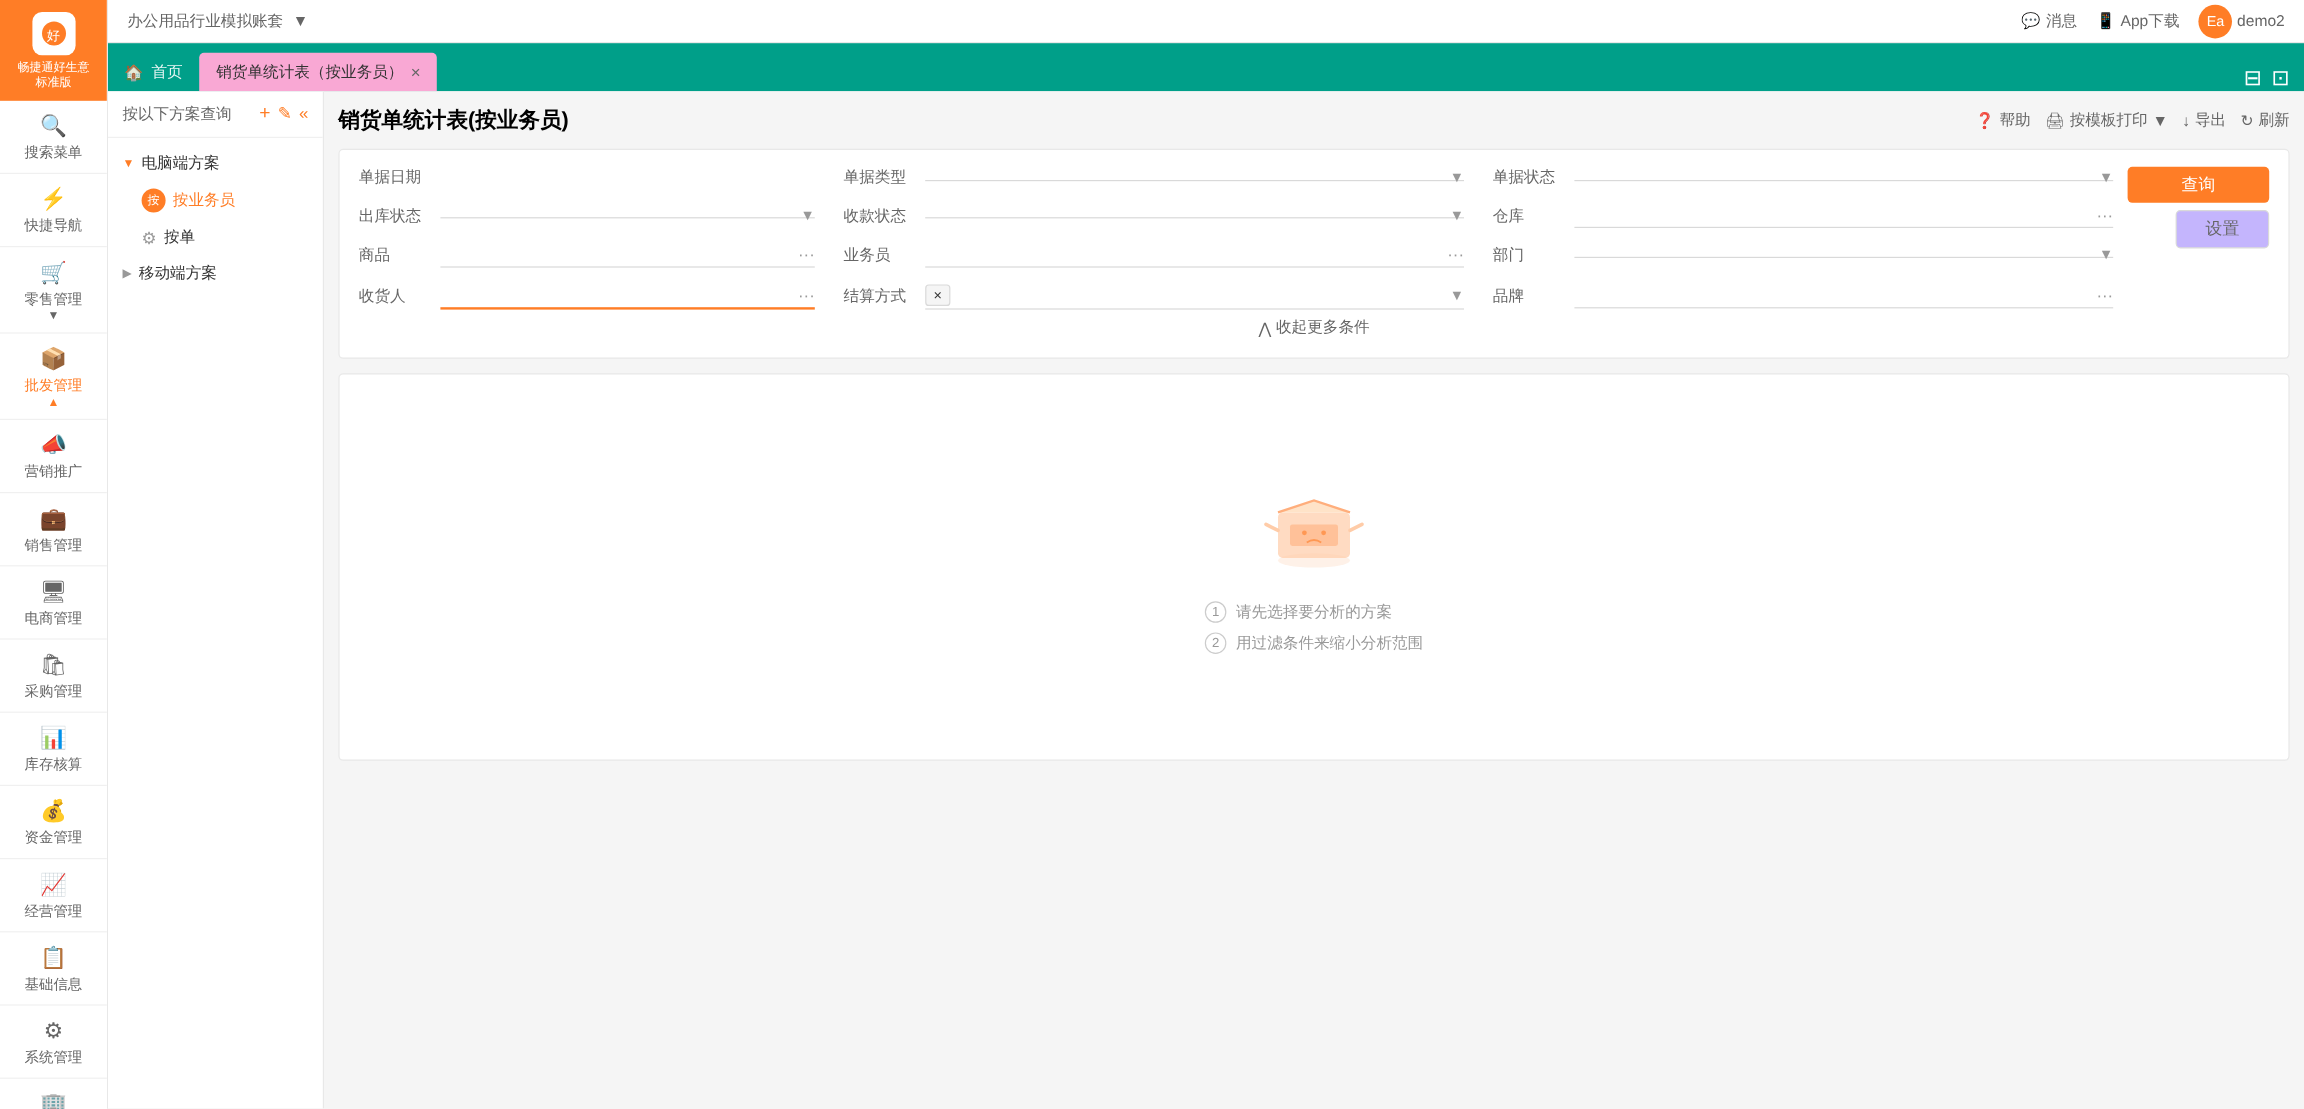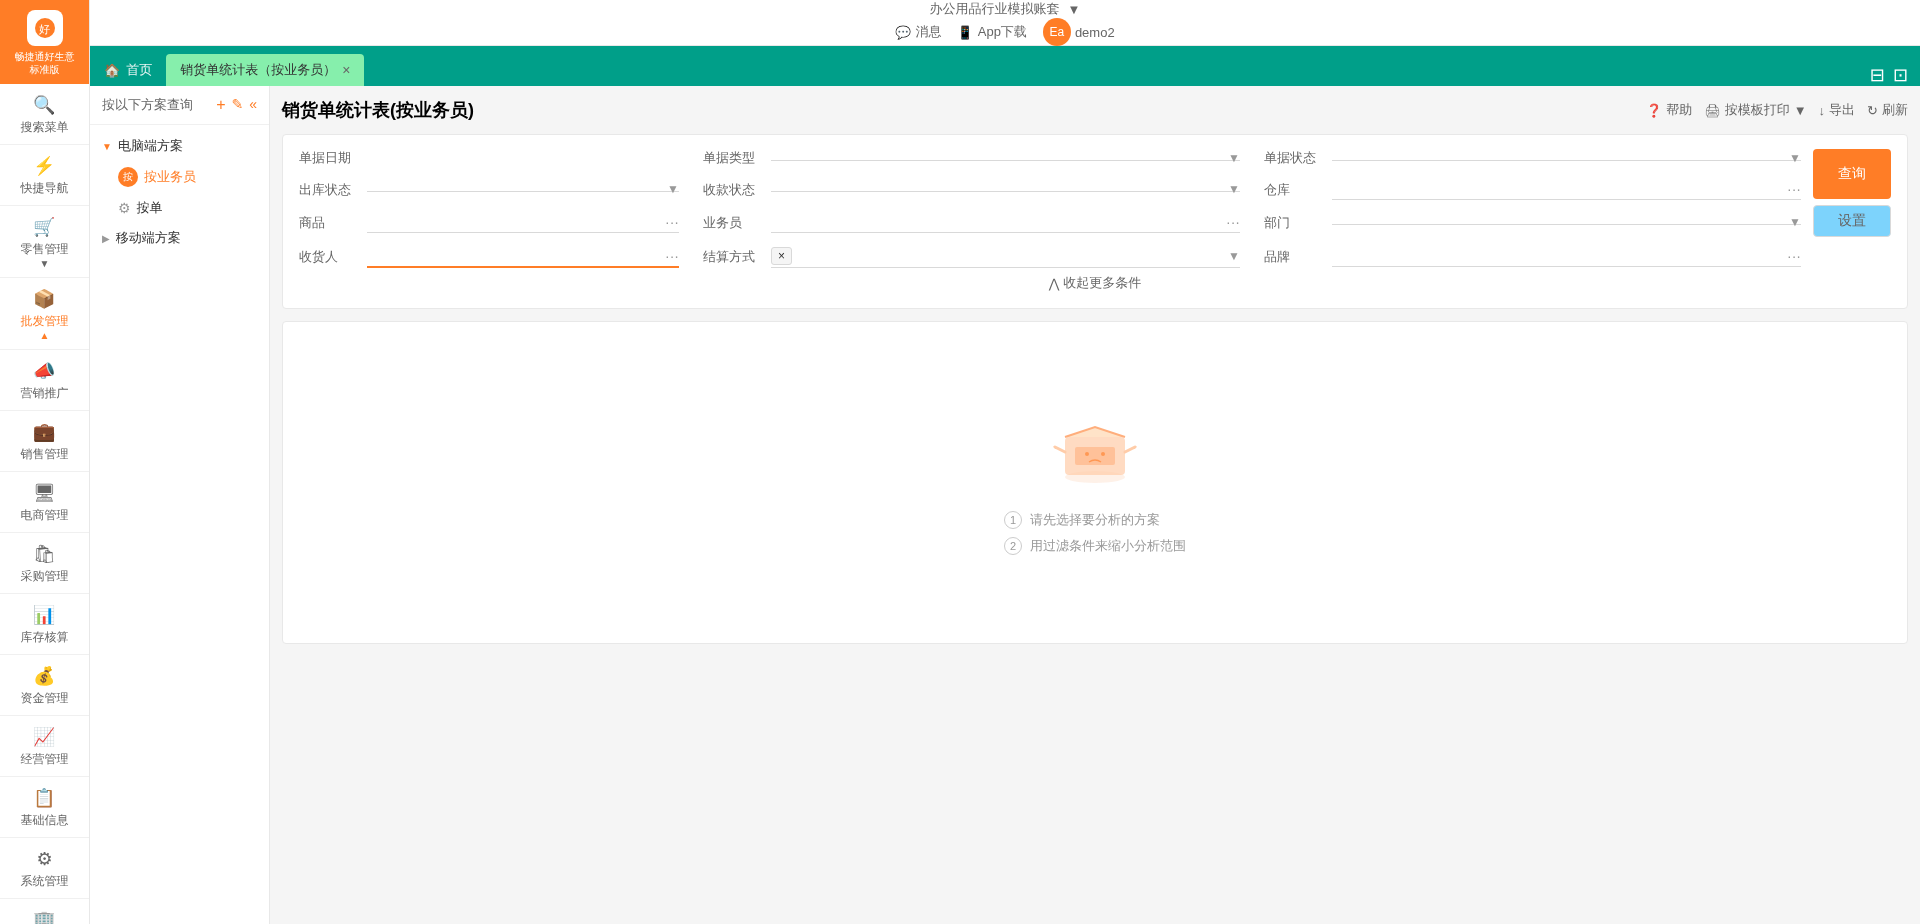--- a/index.html
+++ b/index.html
@@ -57,29 +57,28 @@
     .main-content {
       flex: 1;
       display: flex;
       flex-direction: column;
       height: 100%;
       overflow: hidden;
     }
 
     
     .top-bar {
-      height: 46px;
+      height: 36px;
       background: #fff;
       border-bottom: 1px solid #e8e8e8;
       display: flex;
       align-items: center;
       justify-content: space-between;
       padding: 0 16px;
       flex-shrink: 0;
-      flex-direction: column;
     }
     .top-bar-left {
       display: flex;
       align-items: center;
       gap: 8px;
       color: #666;
       font-size: 13px;
     }
     .top-bar-right {
       display: flex;
@@ -114,21 +113,21 @@
       align-items: center;
       padding: 0 14px;
       color: #fff;
       font-size: 13px;
       cursor: pointer;
       margin-top: 8px;
       border-radius: 4px 4px 0 0;
       gap: 6px;
     }
     .tab.home { background: transparent; color: rgba(255,255,255,0.9); }
-    .tab.active { background: #86efac; color: #333; }
+    .tab.active { background: #f9a8d4; color: #333; }
     .tab .close-btn { font-size: 14px; color: #666; cursor: pointer; }
 
     
     .page-area {
       flex: 1;
       display: flex;
       overflow: hidden;
     }
 
     
@@ -266,33 +265,34 @@
       font-size: 12px;
       color: #666;
       margin-left: 6px;
     }
 
     
     .btn-primary {
       background: #ff7d26;
       color: #fff;
       border: none;
-      padding: 16px 20px;
+      padding: 6px 20px;
       border-radius: 4px;
       cursor: pointer;
       font-size: 14px;
     }
     .btn-default {
-      background: #7dd3fc;
+      background: #c4b5fd;
       color: #666;
       border: 1px solid #d9d9d9;
       padding: 6px 24px;
       border-radius: 4px;
       cursor: pointer;
       font-size: 14px;
+      margin-left: 40px;
     }
 
     
     .query-buttons {
       display: flex;
       flex-direction: column;
       gap: 6px;
       margin-left: 12px;
     }
 

